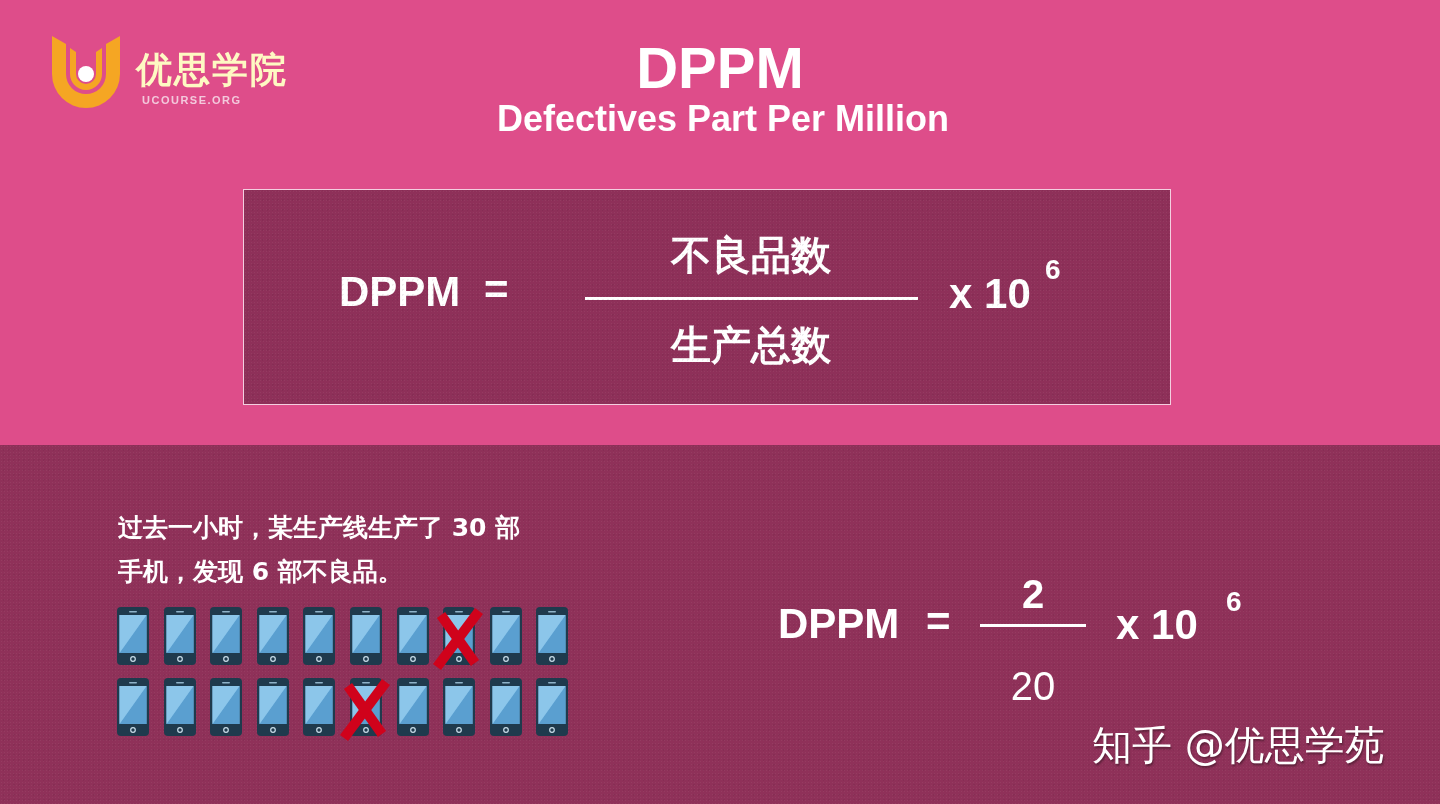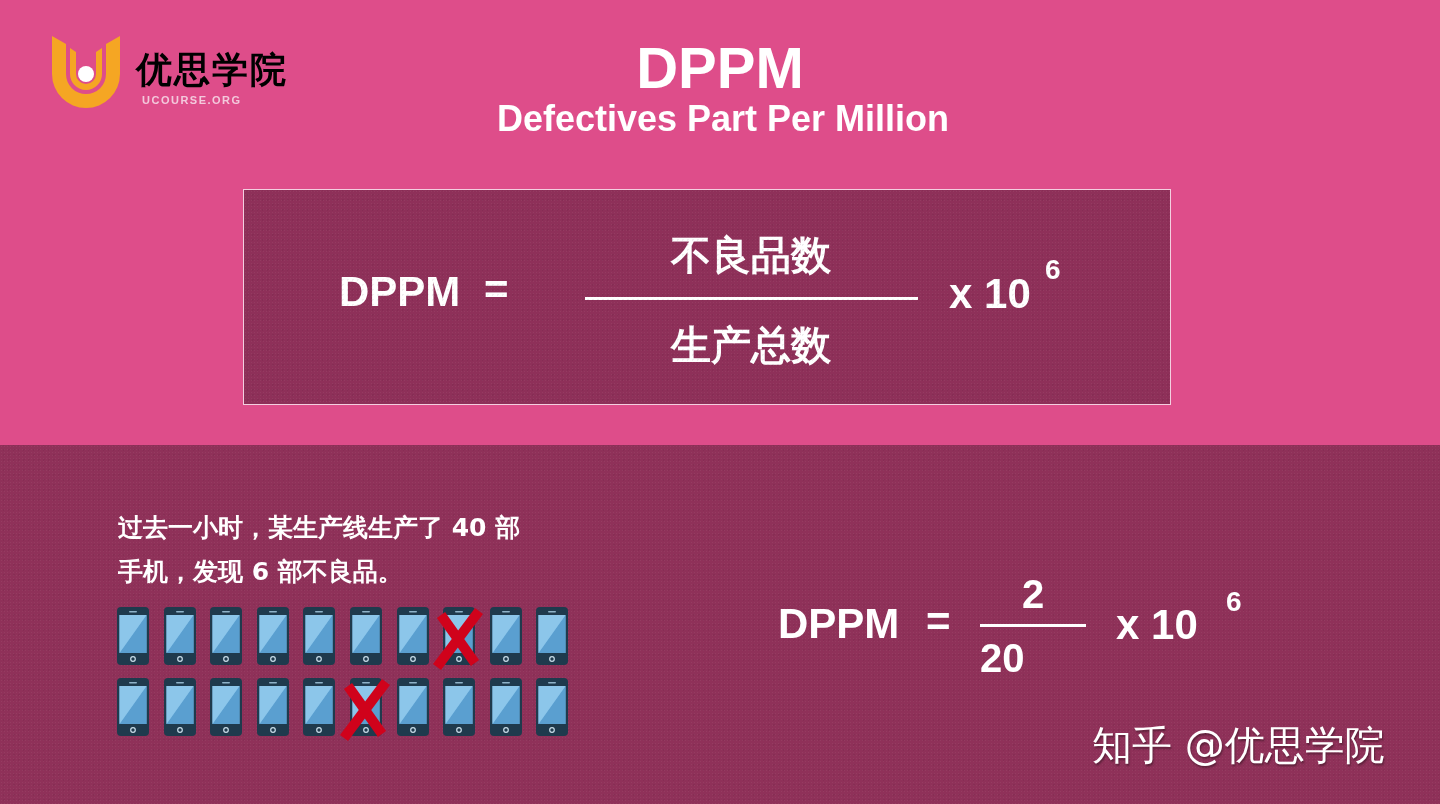--- a/index.html
+++ b/index.html
@@ -4,42 +4,42 @@
 <style>
   html,body{margin:0;padding:0;}
   body{width:1440px;height:804px;overflow:hidden;position:relative;font-family:"Liberation Sans","DejaVu Sans",sans-serif;}
   .top{position:absolute;left:0;top:0;width:1440px;height:445px;background:#de4d8a;}
   .bottom{position:absolute;left:0;top:445px;width:1440px;height:359px;background:#8f3159;}
   .bottom::after,.formula-box::after{content:"";position:absolute;inset:0;pointer-events:none;
     background-image:radial-gradient(rgba(255,255,255,0.05) 1px,transparent 1px),radial-gradient(rgba(0,0,0,0.06) 1px,transparent 1px);
     background-size:3px 3px,5px 5px;background-position:0 0,1px 2px;}
   .logo{position:absolute;left:46px;top:30px;width:270px;height:84px;}
   .logo-mark{position:absolute;left:0;top:0;width:80px;height:82px;}
-  .logo-cn{position:absolute;left:90px;top:16px;color:#000000;font-size:36px;font-weight:bold;letter-spacing:2px;font-family:"DejaVu Sans",sans-serif;}
+  .logo-cn{position:absolute;left:90px;top:16px;color:#fef9c3;font-size:36px;font-weight:bold;letter-spacing:2px;font-family:"DejaVu Sans",sans-serif;}
   .logo-en{position:absolute;left:96px;top:64px;color:#f3c9dc;font-size:11px;font-weight:bold;letter-spacing:1.5px;}
   .title{position:absolute;left:0;width:1440px;top:36px;text-align:center;color:#fff;font-weight:bold;font-size:58px;line-height:64px;}
   .subtitle{position:absolute;left:0;width:1446px;top:98px;text-align:center;color:#fff;font-weight:bold;font-size:36px;line-height:42px;}
   .formula-box{position:absolute;left:243px;top:189px;width:928px;height:216px;background:#8e3059;border:1.5px solid #f4cfe0;box-sizing:border-box;overflow:hidden;}
   .f-lhs{position:absolute;left:95px;top:78px;color:#fff;font-weight:bold;font-size:42px;}
   .f-eq{position:absolute;left:240px;top:76px;color:#fff;font-weight:bold;font-size:42px;}
   .f-num{position:absolute;left:340px;width:334px;top:38px;text-align:center;color:#fff;font-weight:bold;font-size:40px;font-family:"DejaVu Sans",sans-serif;}
   .f-bar{position:absolute;left:341px;top:107px;width:333px;height:3px;background:#fff;}
   .f-den{position:absolute;left:340px;width:334px;top:128px;text-align:center;color:#fff;font-weight:bold;font-size:40px;font-family:"DejaVu Sans",sans-serif;}
   .f-mult{position:absolute;left:705px;top:80px;color:#fff;font-weight:bold;font-size:42px;}
   .f-exp{position:absolute;left:801px;top:64px;color:#fff;font-weight:bold;font-size:28px;}
   .problem{position:absolute;left:118px;top:506px;width:490px;color:#fff;font-weight:bold;font-size:25px;line-height:44px;font-family:"DejaVu Sans",sans-serif;}
   .phones{position:absolute;left:117px;top:607px;}
   .phone-row{position:absolute;left:0;height:60px;width:460px;}
   .phone{position:absolute;width:32px;height:58px;}
   .xmark{position:absolute;width:56px;height:64px;}
   .ex-lhs{position:absolute;left:778px;top:600px;color:#fff;font-weight:bold;font-size:42px;}
   .ex-eq{position:absolute;left:926px;top:598px;color:#fff;font-weight:bold;font-size:42px;}
   .ex-num{position:absolute;left:980px;width:106px;top:572px;text-align:center;color:#fff;font-weight:bold;font-size:40px;}
   .ex-bar{position:absolute;left:980px;top:624px;width:106px;height:3px;background:#fff;}
-  .ex-den{position:absolute;left:980px;width:106px;top:636px;text-align:left;color:#fff;font-weight:bold;font-size:40px;}
+  .ex-den{position:absolute;left:980px;width:106px;top:664px;text-align:center;color:#fff;font-weight:normal;font-size:40px;}
   .ex-mult{position:absolute;left:1116px;top:601px;color:#fff;font-weight:bold;font-size:42px;}
   .ex-exp{position:absolute;left:1226px;top:586px;color:#fff;font-weight:bold;font-size:28px;}
   .watermark{position:absolute;left:1092px;top:718px;color:#fff;font-size:40px;font-family:"DejaVu Sans",sans-serif;text-shadow:1px 2px 2px rgba(0,0,0,0.35);}
 </style>
 </head>
 <body>
 
 <div class="top">
   <div class="logo">
     <svg class="logo-mark" viewBox="0 0 80 82">
@@ -61,21 +61,21 @@
     <div class="f-bar"></div>
     <div class="f-den">生产总数</div>
     <div class="f-mult">x 10</div>
     <div class="f-exp">6</div>
   </div>
 </div>
 
 <div class="bottom"></div>
 
 <div class="problem">
-  <div>过去一小时，某生产线生产了 40 部</div>
+  <div>过去一小时，某生产线生产了 30 部</div>
   <div>手机，发现 6 部不良品。</div>
 </div>
 
 <div class="phones">
     <div class="phone-row" style="top: 0px;">
       <div class="phone" style="left: 0px;"><svg width="32" height="58" viewBox="0 0 32 58">
           <rect x="0" y="0" width="32" height="58" rx="4" fill="#1f3a4d"></rect>
           <rect x="12" y="4" width="8" height="1.6" rx="0.8" fill="#8fb3c9"></rect>
           <rect x="2.5" y="8" width="27" height="38" fill="#6fb3e0"></rect>
           <polygon points="2.5,46 29.5,8 29.5,46" fill="#5a9fd0"></polygon>
@@ -248,13 +248,13 @@
   </div>
 
 <div class="ex-lhs">DPPM</div>
 <div class="ex-eq">=</div>
 <div class="ex-num">2</div>
 <div class="ex-bar"></div>
 <div class="ex-den">20</div>
 <div class="ex-mult">x 10</div>
 <div class="ex-exp">6</div>
 
-<div class="watermark">知乎 @优思学院</div>
+<div class="watermark">知乎 @优思学苑</div>
 
 </body></html>

